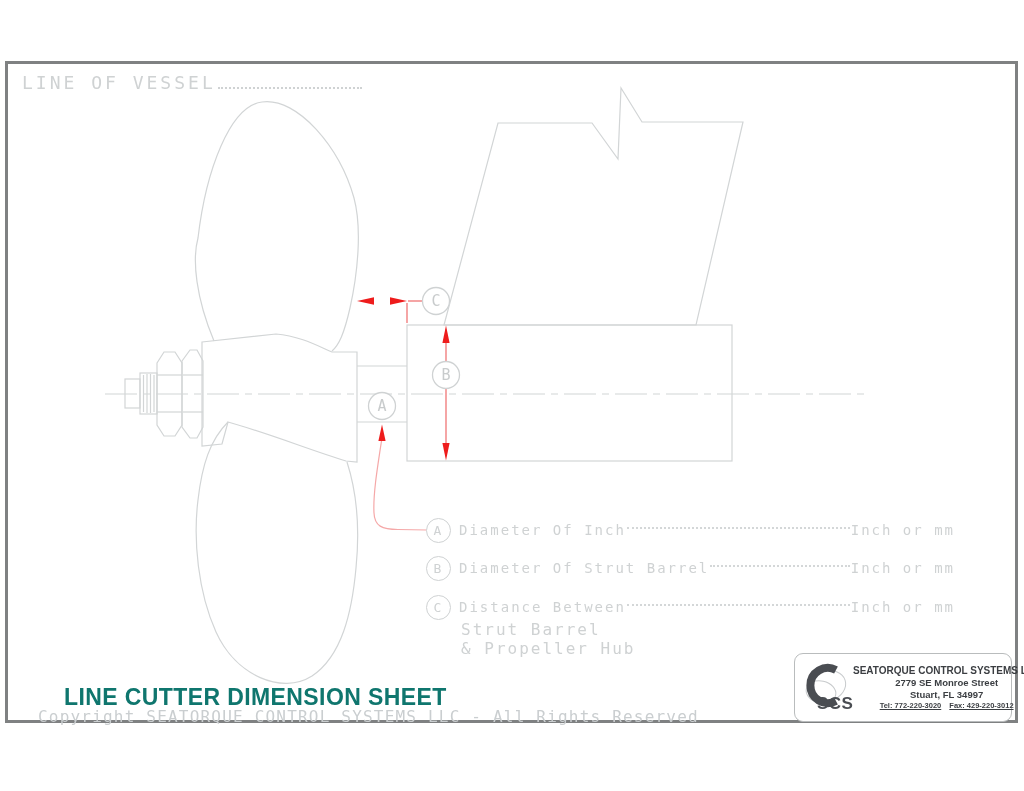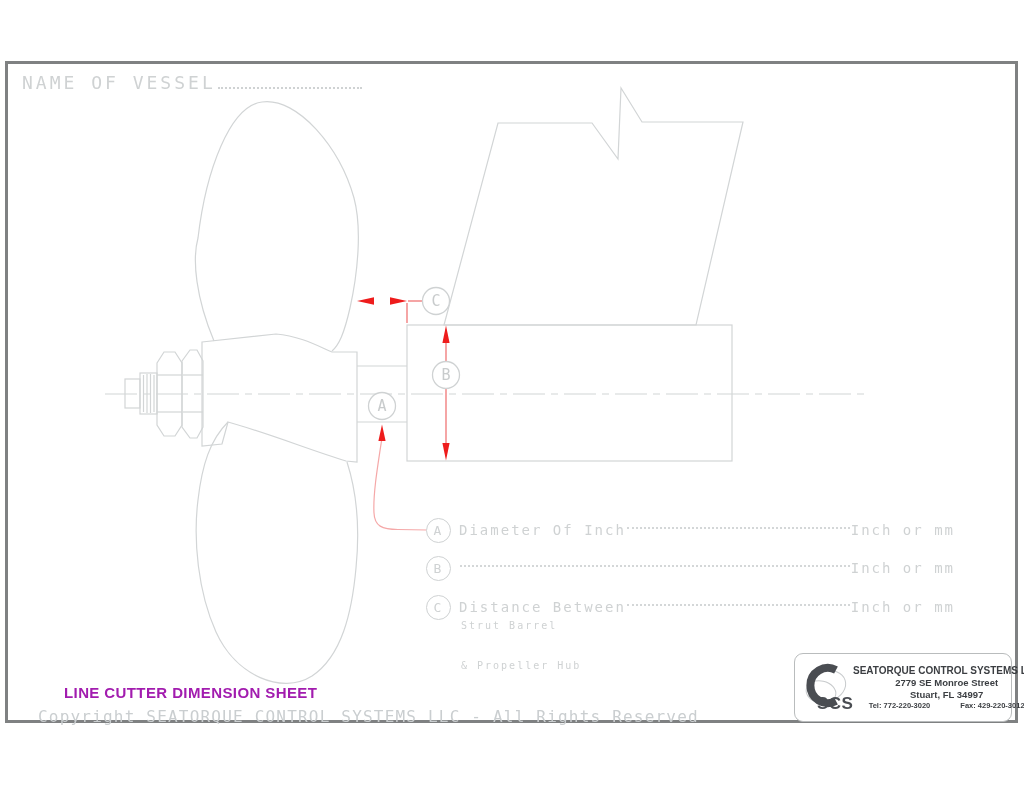--- a/index.html
+++ b/index.html
@@ -13,36 +13,36 @@
   .vessel{position:absolute;left:22px;top:72px;width:340px;display:flex;align-items:flex-end;
           font-size:18px;letter-spacing:3px;white-space:nowrap;}
   .vessel .dots{flex:1;border-bottom:2px dotted #cfd2d3;margin-bottom:4px;margin-left:2px;}
   
   .legend-row{position:absolute;left:426px;width:529px;height:28px;display:flex;align-items:center;
               font-size:14px;letter-spacing:2px;white-space:nowrap;}
   .callout-circle{width:25px;height:25px;border:1.4px solid #cfd2d3;border-radius:50%;
                   display:flex;align-items:center;justify-content:center;font-size:13px;
                   color:#cfd2d3;flex:0 0 auto;margin-right:8px;box-sizing:border-box;background:#fff;}
   .legend-row .dots{flex:1;border-bottom:2px dotted #d4d7d8;margin:0 1px 5px 1px;}
-  .legend-extra{position:absolute;left:461px;font-size:10px;letter-spacing:2px;white-space:nowrap;}
+  .legend-extra{position:absolute;left:461px;font-size:16px;letter-spacing:2px;white-space:nowrap;}
   
   .sheet-title{position:absolute;left:64px;top:684px;font-family:"Liberation Sans",sans-serif;
-               font-weight:bold;font-size:15px;color:#a21caf;letter-spacing:0.4px;white-space:nowrap;}
+               font-weight:bold;font-size:23px;color:#0f766e;letter-spacing:0.4px;white-space:nowrap;}
   .copyright{position:absolute;left:38px;top:707px;font-size:16px;letter-spacing:1.2px;
              color:#caced0;white-space:nowrap;}
   
   .logo-box{position:absolute;left:794px;top:653px;width:218px;height:69px;border:1.5px solid #b9bcbd;
             border-radius:9px;background:#ffffff;display:flex;align-items:center;box-sizing:border-box;}
   .logo-mark{flex:0 0 56px;height:56px;margin-left:2px;position:relative;text-decoration:underline;}
   .logo-text-col{flex:1;text-align:center;font-family:"Liberation Sans",sans-serif;color:#3b3e42;
                  line-height:1.25;padding-right:4px;}
   .logo-company{font-weight:bold;font-size:10px;white-space:nowrap;}
   .logo-addr{font-weight:bold;font-size:9.5px;white-space:nowrap;}
   .logo-telfax{font-weight:bold;font-size:7.5px;white-space:nowrap;}
-  .logo-telfax span{margin:0 14px;}
+  .logo-telfax span{margin:0 3px;text-decoration:underline;}
 </style>
 </head>
 <body>
 
 <div id="stage">
 
   <div class="sheet-border"></div>
 
   <svg width="1024" height="791" viewBox="0 0 1024 791">
     <g stroke="#d2d5d6" stroke-width="1.2" fill="none">
@@ -101,45 +101,46 @@
       <circle cx="382" cy="406" r="13.5" fill="#ffffff" stroke="#cfd2d3" stroke-width="1.3"></circle>
       <text x="382" y="406" dy=".35em" text-anchor="middle" fill="#c8cbcc">A</text>
       <circle cx="446" cy="375" r="13.5" fill="#ffffff" stroke="#cfd2d3" stroke-width="1.3"></circle>
       <text x="446" y="375" dy=".35em" text-anchor="middle" fill="#c8cbcc">B</text>
       <circle cx="436" cy="301" r="13.5" fill="#ffffff" stroke="#cfd2d3" stroke-width="1.3"></circle>
       <text x="436" y="301" dy=".35em" text-anchor="middle" fill="#c8cbcc">C</text>
     </g>
   </svg>
 
   <div class="vessel cad">
-    <span>NAME OF VESSEL</span>
+    <span>LINE OF VESSEL</span>
     <span class="dots"></span>
   </div>
 
   <div class="legend-row cad" style="top:516px;">
     <span class="callout-circle">A</span>
     <span>Diameter Of Inch</span>
     <span class="dots"></span>
     <span>Inch or mm</span>
   </div>
 
   <div class="legend-row cad" style="top:554px;">
     <span class="callout-circle">B</span>
+    <span>Diameter Of Strut Barrel</span>
     <span class="dots"></span>
     <span>Inch or mm</span>
   </div>
 
   <div class="legend-row cad" style="top:593px;">
     <span class="callout-circle">C</span>
     <span>Distance Between</span>
     <span class="dots"></span>
     <span>Inch or mm</span>
   </div>
   <div class="legend-extra cad" style="top:620px;">Strut Barrel</div>
-  <div class="legend-extra cad" style="top:660px;">&amp; Propeller Hub</div>
+  <div class="legend-extra cad" style="top:639px;">&amp; Propeller Hub</div>
 
   <div class="sheet-title">LINE CUTTER DIMENSION SHEET</div>
   <div class="copyright cad">Copyright SEATORQUE CONTROL SYSTEMS LLC - All Rights Reserved</div>
 
   <div class="logo-box">
     <div class="logo-mark">
       <svg width="56" height="56" viewBox="0 0 56 56">
         <ellipse cx="30" cy="26" rx="19" ry="15" fill="none" stroke="#c7cacc" stroke-width="1" transform="rotate(-18 30 26)"></ellipse>
         <ellipse cx="24" cy="32" rx="15" ry="11" fill="none" stroke="#c7cacc" stroke-width="1" transform="rotate(12 24 32)"></ellipse>
         <path d="M39,10 A17.5,17.5 0 1 0 39,41" fill="none" stroke="#4a4d52" stroke-width="8" stroke-linecap="butt"></path>

